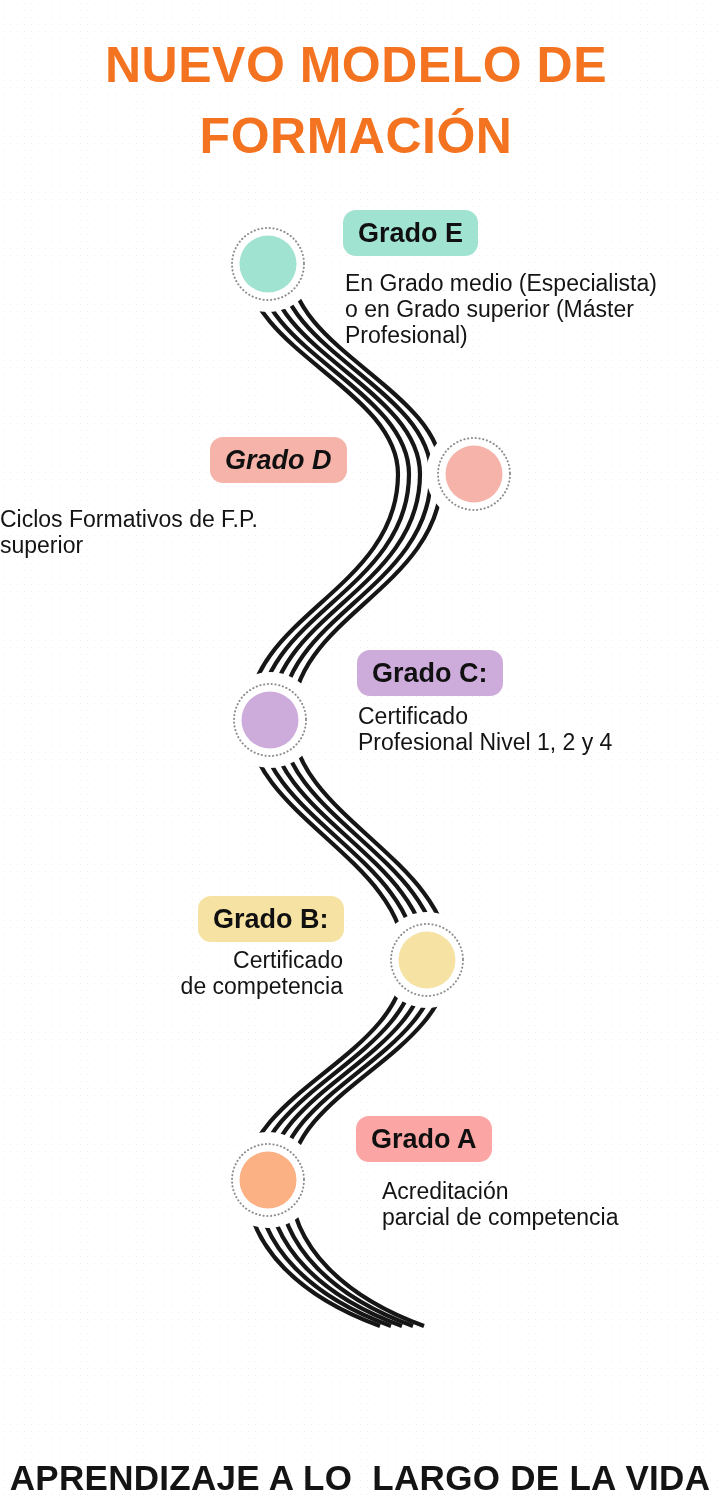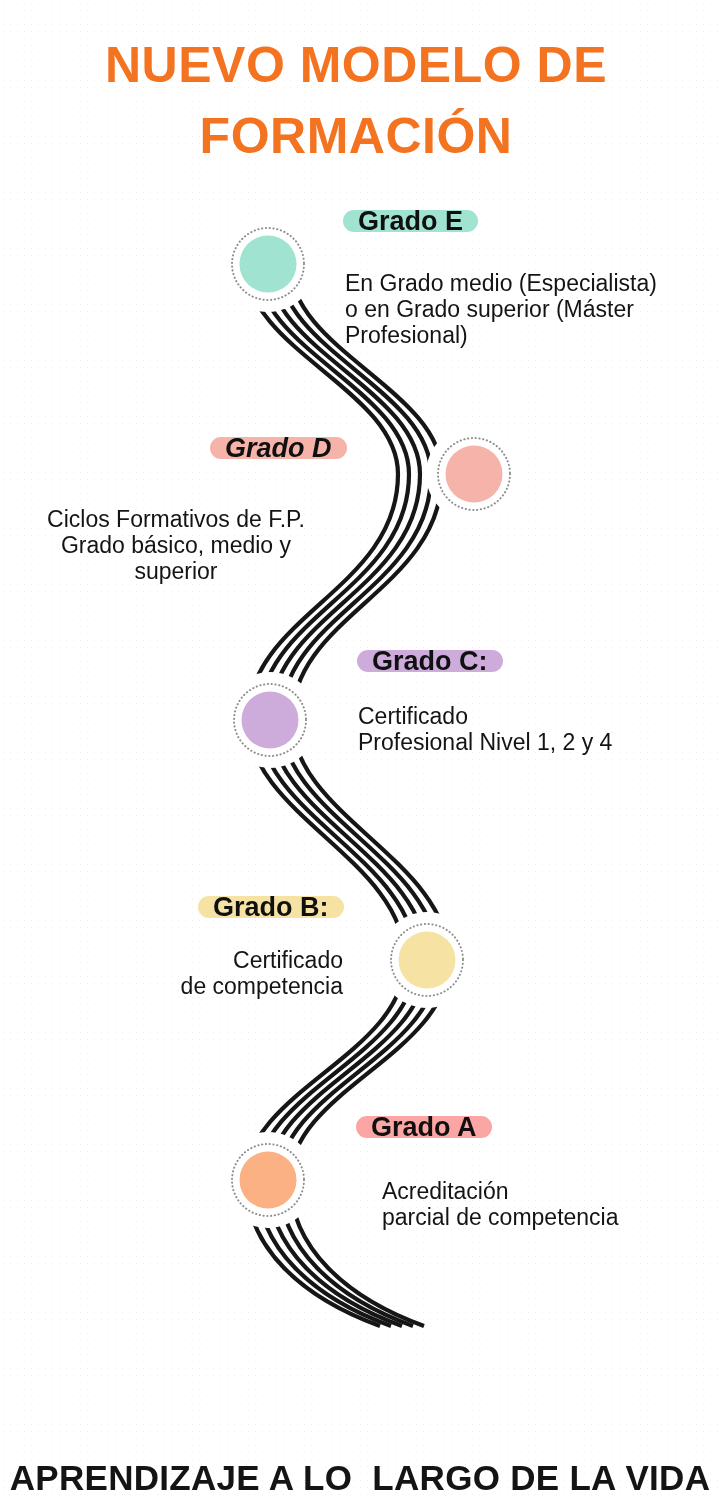--- a/index.html
+++ b/index.html
@@ -14,32 +14,32 @@
   .flow-svg{position:absolute;left:0;top:0;}
   .ring{fill:none;stroke-width:2;stroke-dasharray:0.2 3.6;stroke-linecap:round;}
 
   .title{
     position:absolute;top:30px;left:0;width:712px;text-align:center;
     font-size:50px;font-weight:bold;line-height:71px;letter-spacing:0.5px;
   }
 
   .badge{
     position:absolute;display:inline-flex;align-items:center;justify-content:center;
-    height:22px;padding:0 15px;border-radius:13px;
+    height:46px;padding:0 15px;border-radius:13px;
     font-size:27px;font-weight:bold;color:#101010;white-space:nowrap;
   }
   .badge-e{left:343px;top:210px;}
   .badge-d{left:210px;top:437px;font-style:italic;}
   .badge-c{left:357px;top:650px;}
   .badge-b{left:198px;top:896px;}
   .badge-a{left:356px;top:1116px;}
 
   .desc{position:absolute;font-size:23px;font-weight:normal;line-height:26px;color:#141414;}
   .desc-e{left:345px;top:270px;text-align:left;}
-  .desc-d{left:0;width:318px;top:506px;text-align:center;padding-left:17px;}
+  .desc-d{left:0;width:318px;top:506px;text-align:left;}
   .desc-c{left:358px;top:703px;text-align:left;}
   .desc-b{left:0;width:343px;top:947px;text-align:right;}
   .desc-a{left:382px;top:1178px;text-align:left;}
 
   .footer{
     position:absolute;top:1350px;left:0;width:720px;text-align:center;
     font-size:35px;font-weight:bold;line-height:51px;color:#141414;
     white-space:pre-wrap;letter-spacing:0.3px;
   }
 </style>
@@ -90,21 +90,20 @@
 <div class="badge badge-e" style="background: rgb(160, 227, 208);">Grado E</div>
 <div class="desc desc-e">
   <div>En Grado medio (Especialista)</div>
   <div>o en Grado superior (Máster</div>
   <div>Profesional)</div>
 </div>
 
 <div class="badge badge-d" style="background: rgb(245, 179, 169);">Grado D</div>
 <div class="desc desc-d">
   <div>Ciclos Formativos de F.P.</div>
-  <div>Grado básico, medio y</div>
   <div>superior</div>
 </div>
 
 <div class="badge badge-c" style="background: rgb(205, 172, 220);">Grado C:</div>
 <div class="desc desc-c">
   <div>Certificado</div>
   <div>Profesional Nivel 1, 2 y 4</div>
 </div>
 
 <div class="badge badge-b" style="background: rgb(246, 227, 164);">Grado B:</div>

